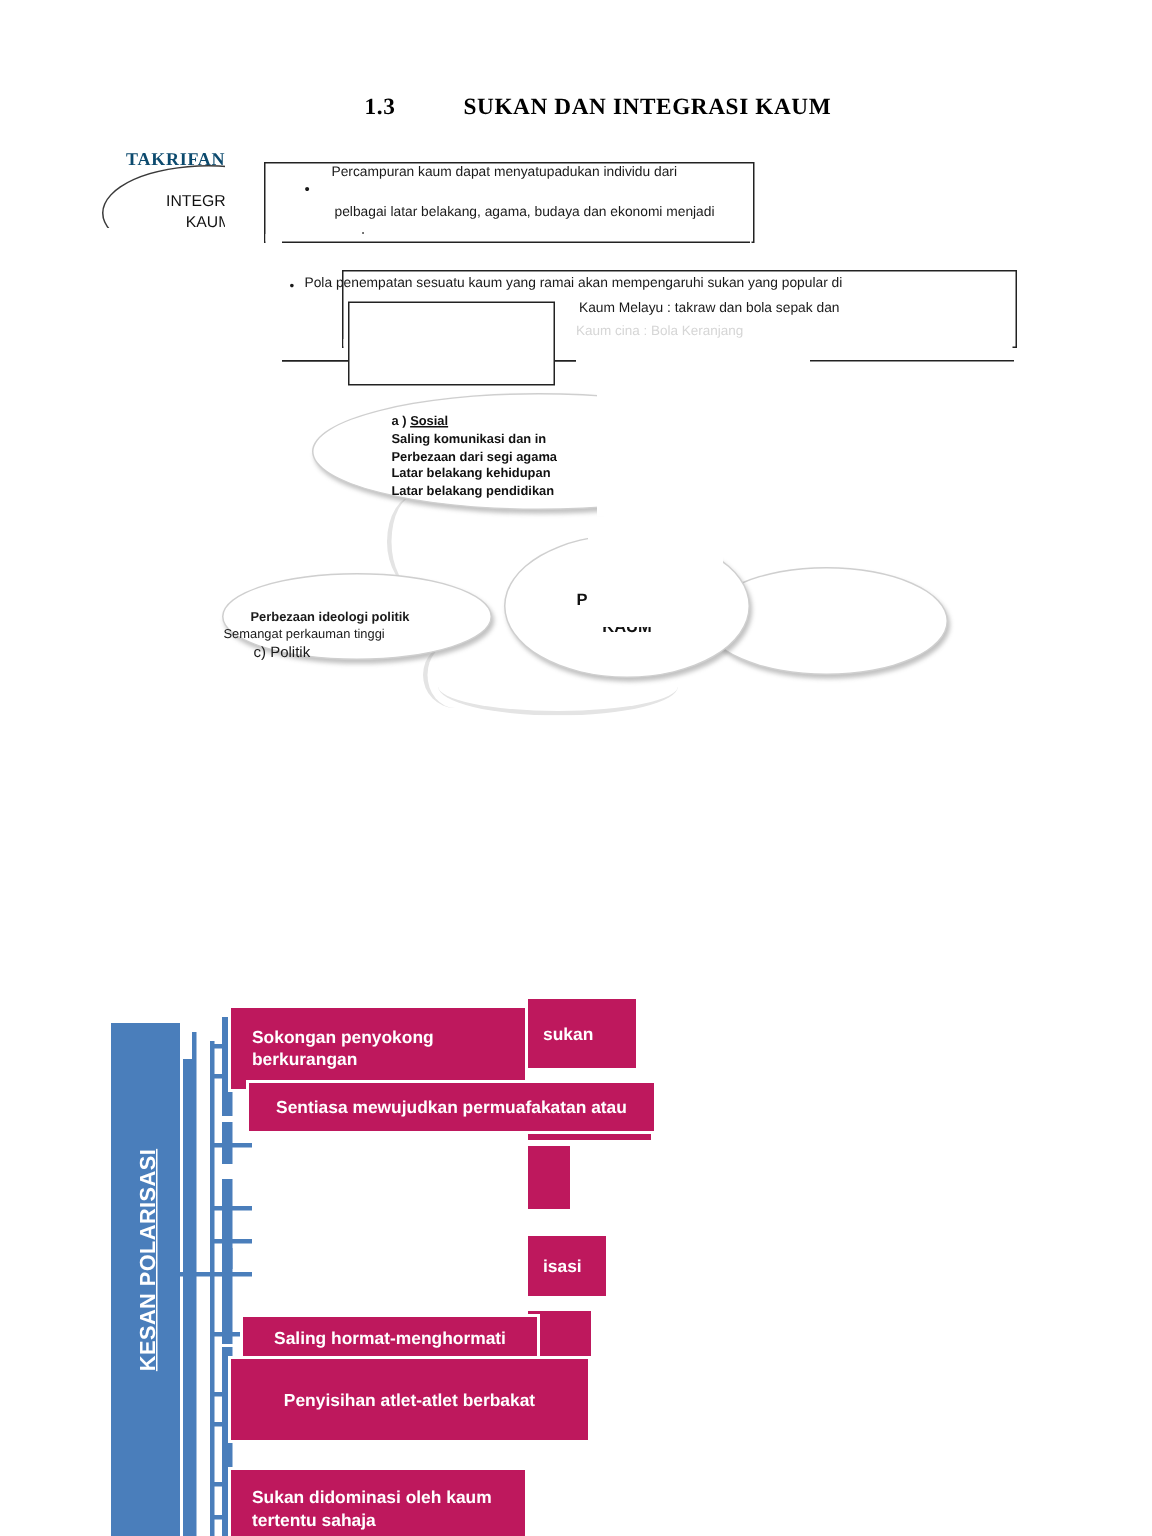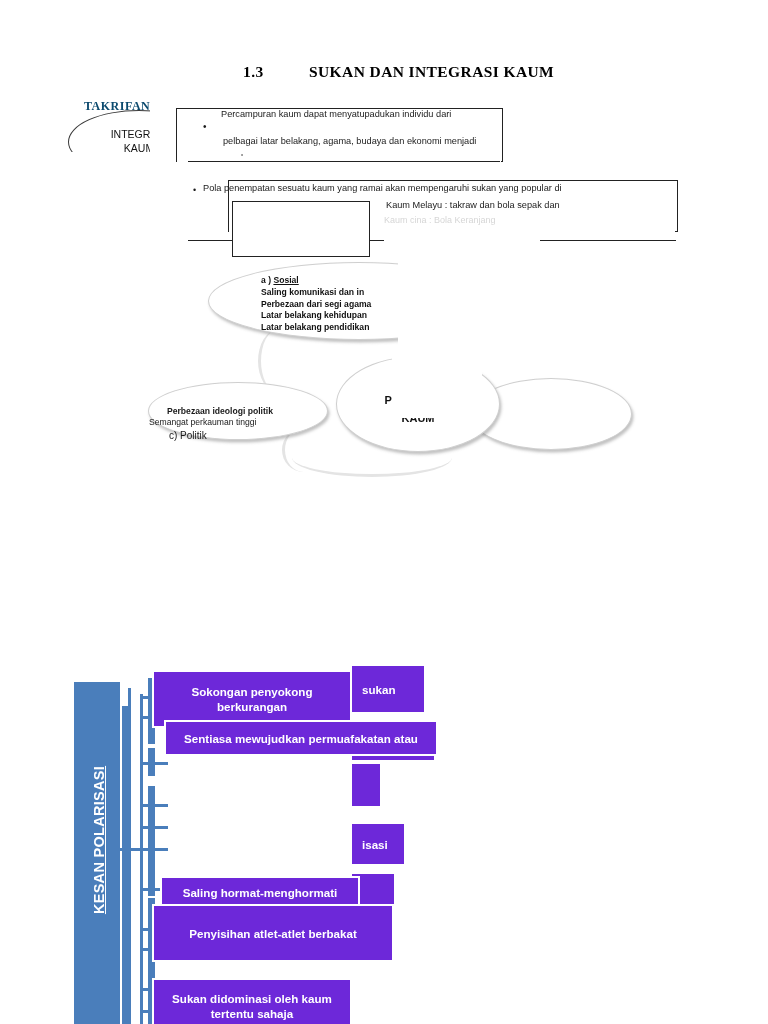--- a/index.html
+++ b/index.html
@@ -128,24 +128,24 @@
     position:absolute;left:118px;top:58px;width:10px;height:330px;background:#4A7EBB;
   }
   .bar-vert .label{
     position:absolute;left:-140px;top:150px;width:330px;
     transform:rotate(-90deg);
     text-align:center;color:#fff;font-weight:bold;font-size:14.5px;
     letter-spacing:.3px;text-decoration:underline;
   }
 
   .blue-box{
-    position:absolute;background:#6d28d9;border:2px solid #ffffff;
+    position:absolute;background:#be185d;border:2px solid #ffffff;
     color:#fff;font-weight:bold;font-size:11.6px;line-height:15px;
-    display:flex;align-items:center;justify-content:center;text-align:center;
-    box-sizing:border-box;padding:2px 2px;
+    display:flex;align-items:center;justify-content:center;text-align:left;
+    box-sizing:border-box;padding:2px 14px;
   }
   .blue-box.back{border:none;justify-content:flex-start;padding-left:10px;}
 
   .conn{position:absolute;background:#4A7EBB;}
   .conn.h{height:2.5px;}
   .conn.v{width:2.5px;}
 
   .stub{position:absolute;width:7px;background:#4A7EBB;}
 </style>
 </head>

